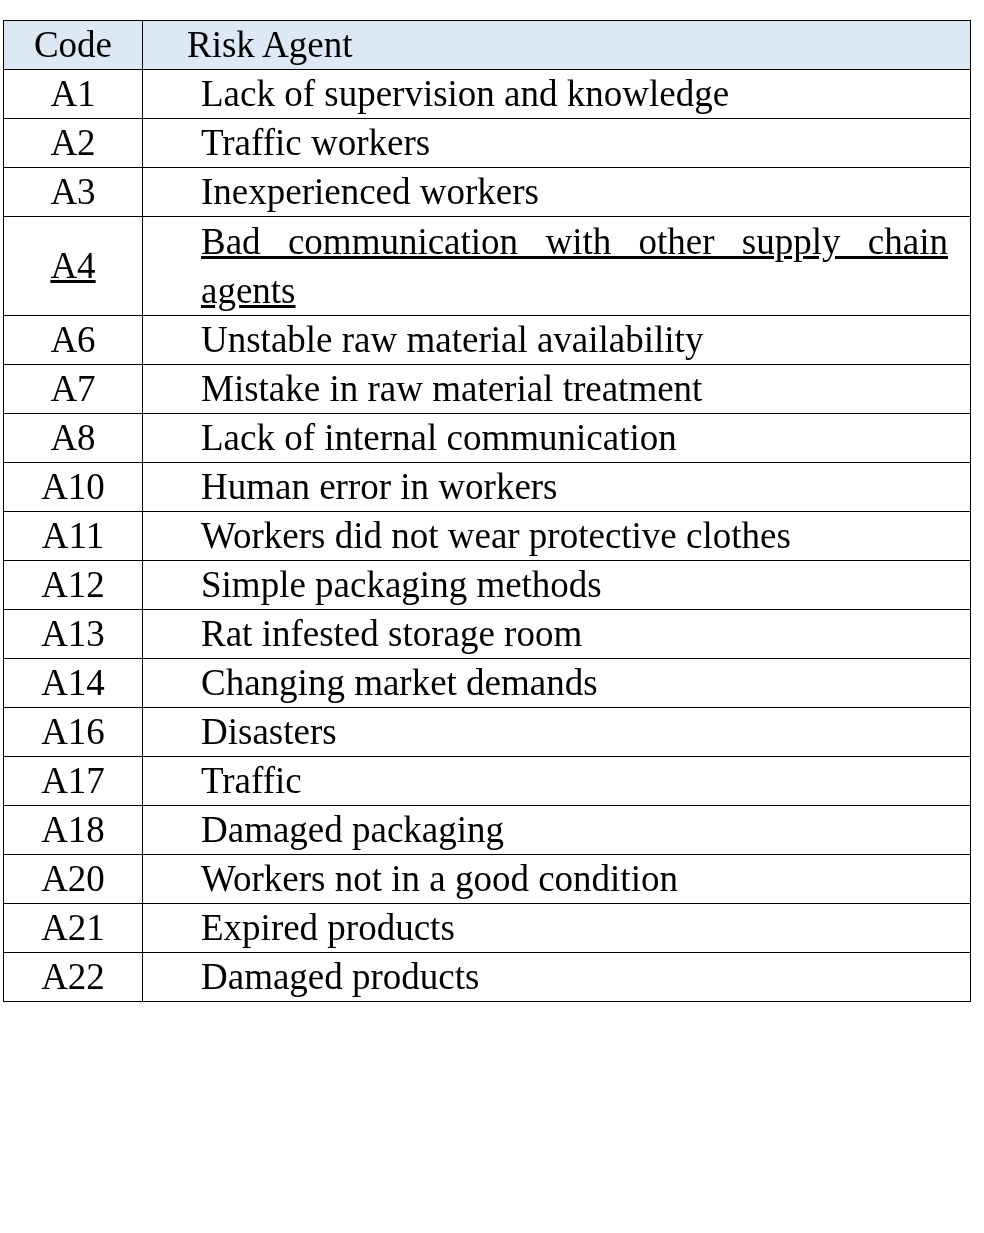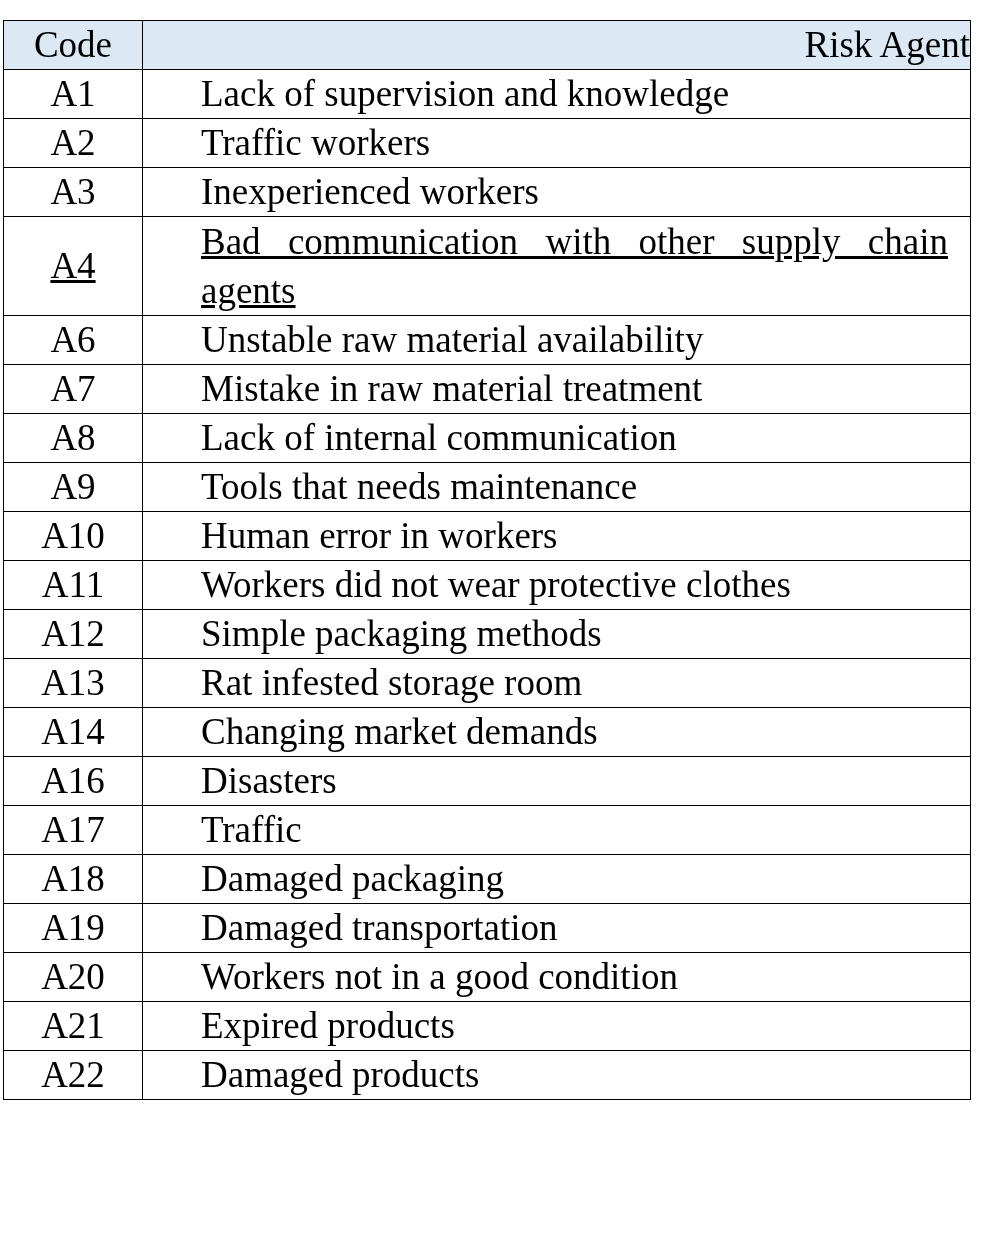--- a/index.html
+++ b/index.html
@@ -15,21 +15,21 @@
     th, td {
       border: 1.5px solid #000;
       padding: 0;
       height: 48px;
       line-height: 48px;
       font-weight: normal;
     }
     th { background: #dde8f5; margin-left: 48px; }
     td.code, th.code { width: 138px; text-align: center; }
     td.agent { text-align: left; padding-left: 58px; padding-right: 22px; }
-    th.agent { text-align: right; }
+    th.agent { text-align: left; padding-left: 44px; }
     td.agent.wrap { line-height: 49px; text-align: justify; text-align-last: left; }
     tr.tall td { height: 98px; text-decoration: underline; }
   </style>
 </head>
 <body>
 
 <table>
   <thead>
     <tr>
       <th class="code">Code</th>
@@ -59,24 +59,20 @@
       </tr>
     <tr>
         <td class="code">A7</td>
         <td class="agent">Mistake in raw material treatment</td>
       </tr>
     <tr>
         <td class="code">A8</td>
         <td class="agent">Lack of internal communication</td>
       </tr>
     <tr>
-        <td class="code">A9</td>
-        <td class="agent">Tools that needs maintenance</td>
-      </tr>
-    <tr>
         <td class="code">A10</td>
         <td class="agent">Human error in workers</td>
       </tr>
     <tr>
         <td class="code">A11</td>
         <td class="agent">Workers did not wear protective clothes</td>
       </tr>
     <tr>
         <td class="code">A12</td>
         <td class="agent">Simple packaging methods</td>
@@ -95,24 +91,20 @@
       </tr>
     <tr>
         <td class="code">A17</td>
         <td class="agent">Traffic</td>
       </tr>
     <tr>
         <td class="code">A18</td>
         <td class="agent">Damaged packaging</td>
       </tr>
     <tr>
-        <td class="code">A19</td>
-        <td class="agent">Damaged transportation</td>
-      </tr>
-    <tr>
         <td class="code">A20</td>
         <td class="agent">Workers not in a good condition</td>
       </tr>
     <tr>
         <td class="code">A21</td>
         <td class="agent">Expired products</td>
       </tr>
     <tr>
         <td class="code">A22</td>
         <td class="agent">Damaged products</td>

